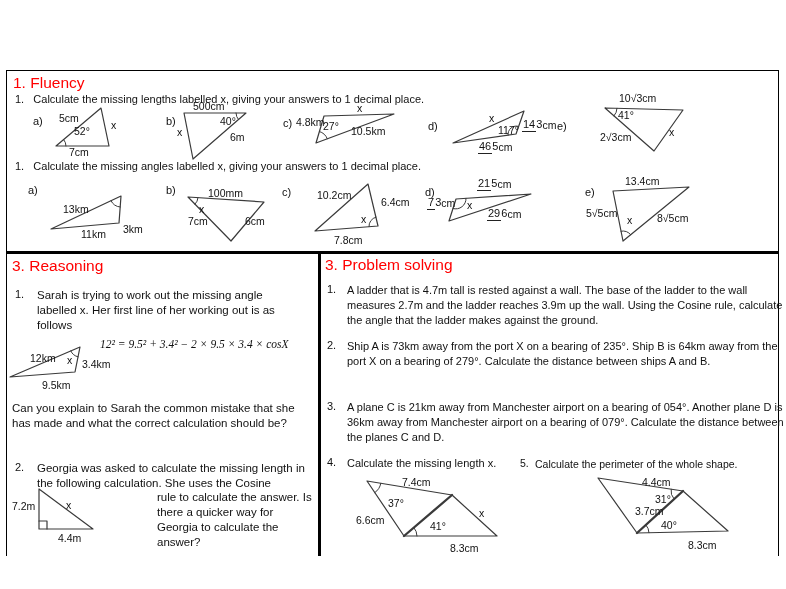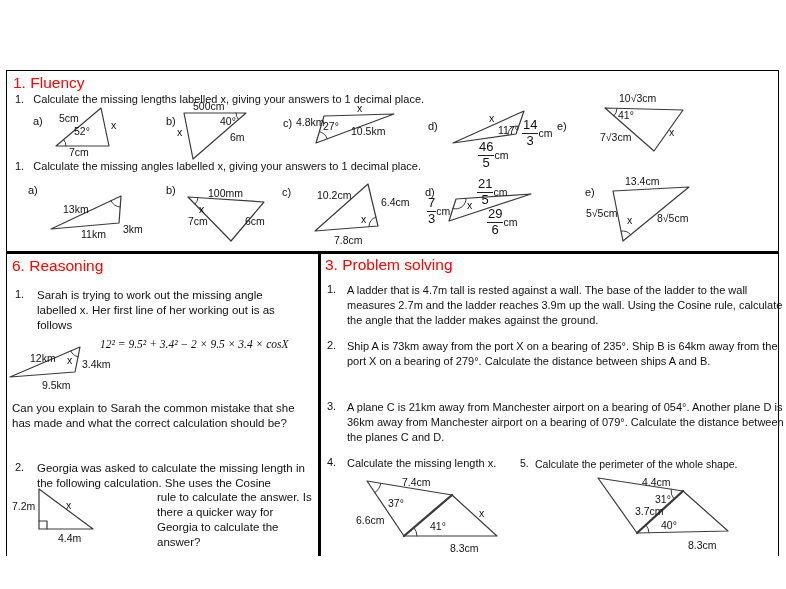--- a/index.html
+++ b/index.html
@@ -13,21 +13,21 @@
   .sech{position:absolute;font-size:15.5px;color:#ff0000;white-space:nowrap;}
   .qline{position:absolute;font-size:11px;white-space:nowrap;}
   .num{position:absolute;font-size:11px;}
   .para{position:absolute;font-size:11px;line-height:14.8px;}
   .s2para{position:absolute;font-size:11.5px;line-height:15px;}
   .tag{position:absolute;font-size:11px;white-space:nowrap;}
   .diag{position:absolute;}
   .diag svg{position:absolute;left:0;top:0;overflow:visible;}
   .lbl{position:absolute;font-size:10.5px;line-height:1;white-space:nowrap;color:#111;}
   .fraclbl{display:flex;align-items:center;}
-  .frac{display:inline-flex;flex-direction:column;align-items:center;font-size:13px;line-height:1.15;}
+  .frac{display:inline-flex;flex-direction:row;align-items:flex-start;font-size:11px;line-height:1.15;}
   .fnum{display:block;border-bottom:1px solid #222;padding:0 1px;}
   .fden{display:block;}
   .funit{font-size:10.5px;}
   .equation{position:absolute;font-family:"Liberation Serif",serif;font-style:italic;font-size:11.5px;white-space:nowrap;}
   .small{font-size:10.5px;}
   path,polygon{fill:none;stroke:#3a3a3a;stroke-width:1.2;stroke-linejoin:round;stroke-linecap:round;}
   path.bold{stroke-width:2.3;}
   path.arc{stroke-width:1;}
 </style>
 </head>
@@ -106,21 +106,21 @@
       </span>
     </div>
 
     <div class="diag" style="left:590px;top:20px;width:105px;height:68px">
       <svg width="105" height="68">
         <polygon points="8,17 86,19 57,60"></polygon>
         <path class="arc" d="M20,17.3 A12,12 0 0 1 17,24.9"></path>
       </svg>
       <span class="lbl" style="left:22px;top:2px">10√3cm</span>
       <span class="lbl" style="left:21px;top:19px">41°</span>
-      <span class="lbl" style="left:3px;top:41px">7√3cm</span>
+      <span class="lbl" style="left:3px;top:41px">2√3cm</span>
       <span class="lbl" style="left:72px;top:36px">x</span>
     </div>
 
     <div class="qline" style="left:8px;top:89px">
       <span>1.</span>&nbsp;&nbsp;
       <span>Calculate the missing angles labelled x, giving your answers to 1 decimal place.</span>
     </div>
 
     <span class="tag" style="left:21px;top:113px">a)</span>
     <span class="tag" style="left:159px;top:113px">b)</span>
@@ -198,21 +198,21 @@
       <span class="lbl" style="left:4px;top:37px">5√5cm</span>
       <span class="lbl" style="left:45px;top:44px">x</span>
       <span class="lbl" style="left:75px;top:42px">8√5cm</span>
     </div>
   </div>
 
   <div class="cols">
     <div class="vdivider"></div>
 
     <div class="pane-left">
-      <div class="sech" style="left:5px;top:4px">6. Reasoning</div>
+      <div class="sech" style="left:5px;top:4px">3. Reasoning</div>
 
       <span class="num" style="left:8px;top:35px">1.</span>
       <div class="s2para" style="left:30px;top:35px;width:262px">Sarah is trying to work out the missing angle labelled x. Her first line of her working out is as follows</div>
 
       <div class="equation" style="left:93px;top:85px">12² = 9.5² + 3.4²  − 2 × 9.5 × 3.4 × cosX</div>
 
       <div class="diag" style="left:2px;top:88px;width:120px;height:52px">
         <svg width="120" height="52">
           <polygon points="1,36 71,6 66,31"></polygon>
           <path class="arc" d="M61.8,9.9 A10,10 0 0 0 69,15.8"></path>

